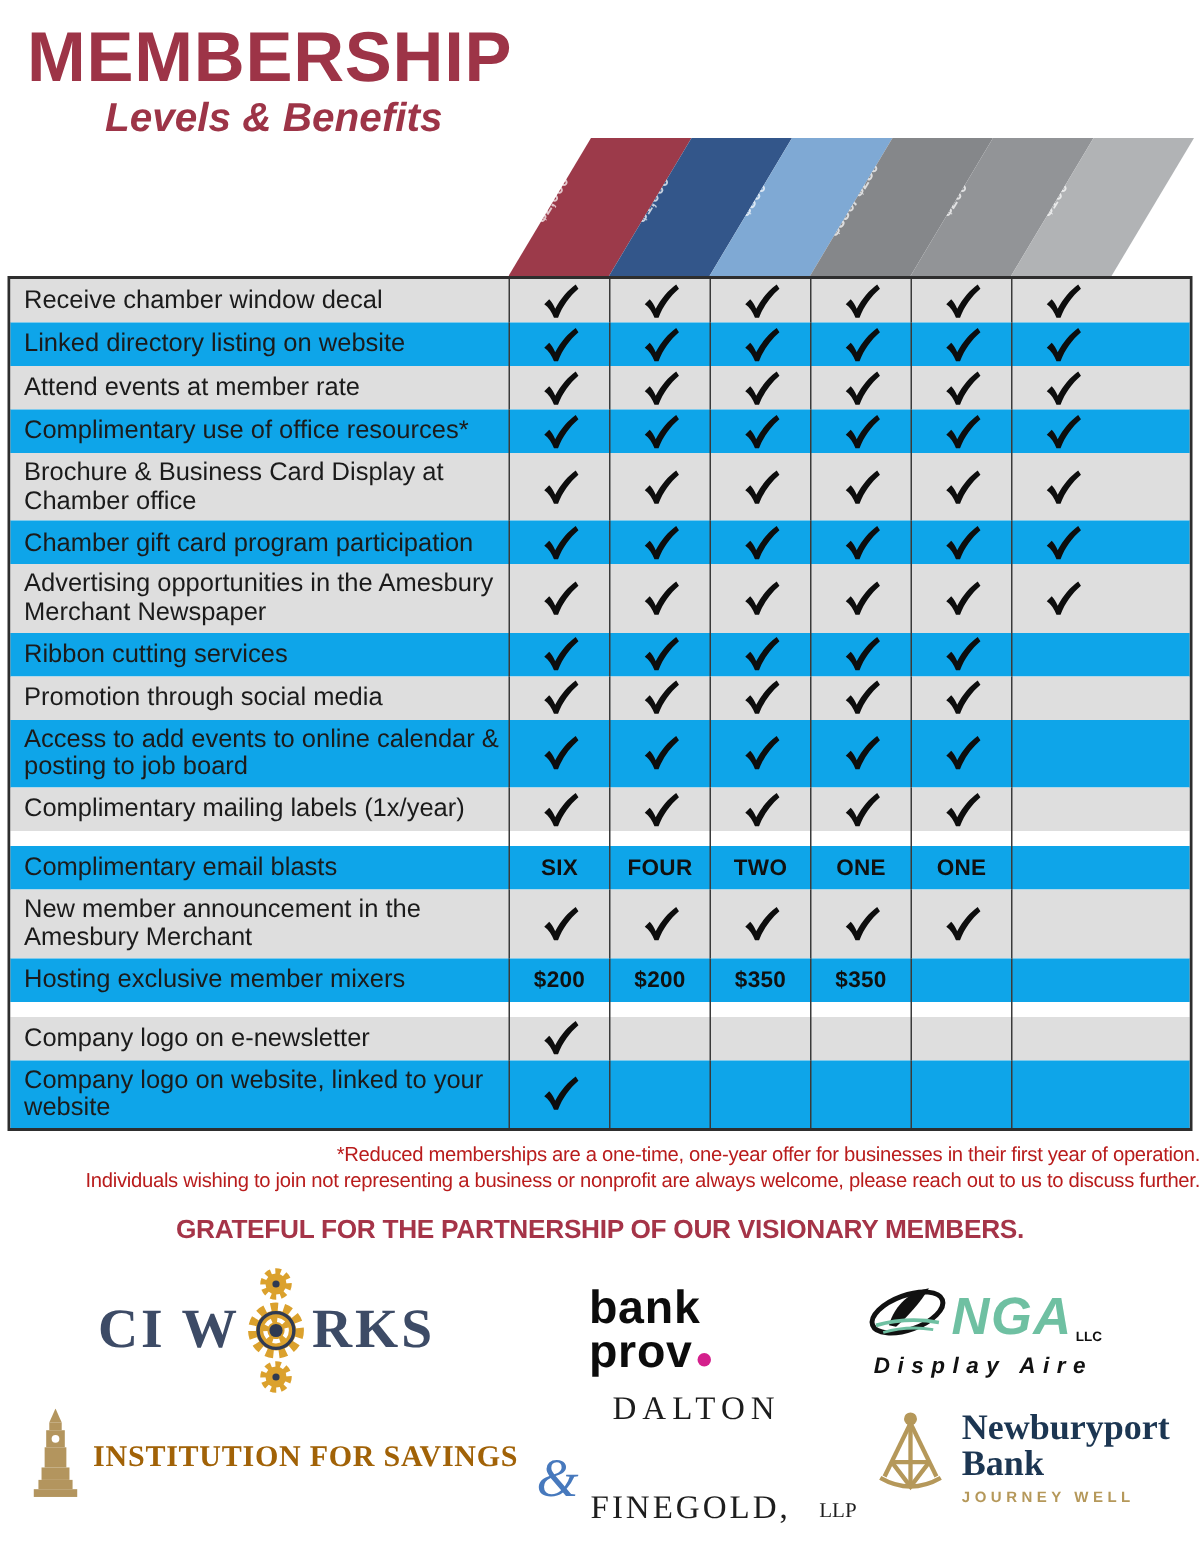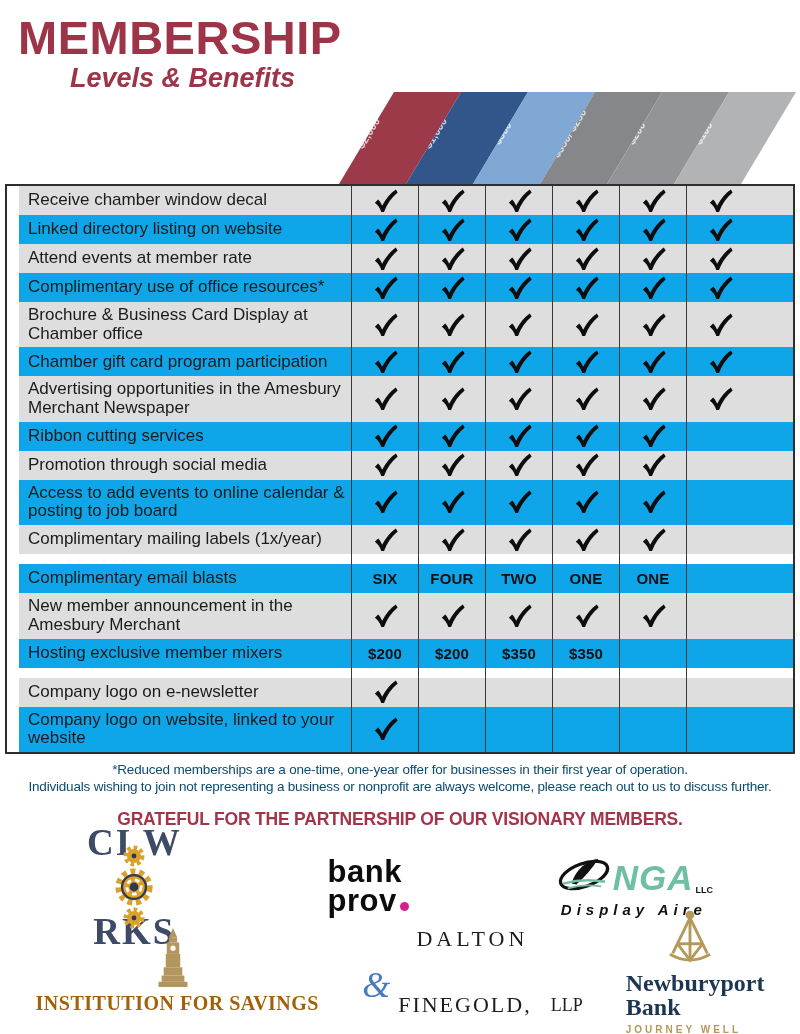--- a/index.html
+++ b/index.html
@@ -16,42 +16,42 @@
   .hdr{position:absolute;bottom:0;width:122px;height:92px;
        clip-path:polygon(55px 0,122px 0,67px 92px,0 92px);
        filter:drop-shadow(0 0 1px rgba(20,20,20,.9));}
   .hdr-text{position:absolute;left:8px;bottom:2px;width:106px;transform-origin:0 100%;
             transform:rotate(-59deg);text-align:center;}
   .hdr-name{font-size:13px;font-weight:800;color:#ffffff;letter-spacing:.4px;line-height:14px;white-space:nowrap;}
   .hdr-price{font-size:11px;font-weight:600;color:rgba(255,255,255,.72);line-height:13px;white-space:nowrap;}
   .ast{font-size:17px;font-weight:800;color:#fff;vertical-align:-2px;}
 
   
-  .benefit-table{border:2px solid #2e2e2e;padding-left:12px;}
+  .benefit-table{border:2px solid #2e2e2e;}
   .trow{display:flex;align-items:stretch;background:#0ea5e9;}
   .trow.shade{background:#dedede;}
   .trow.gap{height:10px;background:#ffffff;}
   .cell{box-sizing:border-box;}
   .labelcell{flex:0 0 332px;padding:4px 6px 4px 9px;font-size:17px;color:#1b1b1b;
              line-height:1.1;display:flex;align-items:center;}
   .valcell{flex:0 0 67px;border-left:1.5px solid #3a3a3a;display:flex;align-items:center;justify-content:center;min-height:29px;}
   .txtval{font-weight:700;font-size:15px;color:#101010;letter-spacing:.2px;}
   .check{width:25px;height:24px;display:block;}
 
   
   .footnotes{margin-top:7px;text-align:center;}
-  .fnline{font-size:13.5px;color:#0c4a6e;line-height:1.3;letter-spacing:-.2px;}
+  .fnline{font-size:13.5px;color:#b91c1c;line-height:1.3;letter-spacing:-.2px;text-align:right;}
 
   
   .partners-heading{margin-top:13px;text-align:center;font-size:17.5px;font-weight:800;
                     color:#a53448;letter-spacing:-.2px;}
   .logo-row{display:flex;justify-content:space-around;align-items:center;padding:0 14px;}
   .logo-row-a{margin-top:16px;height:82px;}
   .logo-row-b{margin-top:6px;height:76px;}
-  .logo{display:flex;align-items:center;justify-content:center;flex-direction:column;}
+  .logo{display:flex;align-items:center;justify-content:center;}
 
   
   .ciworks{font-family:"Liberation Serif",serif;font-weight:700;font-size:37px;color:#3d4b66;letter-spacing:2px;}
   .gear-stack{position:relative;width:46px;height:46px;display:inline-block;vertical-align:middle;margin:0 1px;}
   .gear-big{position:absolute;left:2px;top:2px;width:42px;height:42px;}
   .gear-sm{position:absolute;width:24px;height:24px;left:11px;}
   .gear-top{top:-20px;}
   .gear-bot{bottom:-20px;}
 
   
@@ -70,21 +70,21 @@
   .ifs .ifs-icon svg{width:34px;height:60px;margin-right:8px;}
   .ifs-title{font-family:"Liberation Serif",serif;font-weight:700;font-size:20px;color:#a16207;letter-spacing:.5px;white-space:nowrap;}
   .ifs-tag{font-size:8.5px;font-weight:700;color:#2f6b4f;letter-spacing:.6px;border-top:2px solid #b3955e;padding-top:2px;margin-top:2px;white-space:nowrap;}
 
   
   .dalton{flex-direction:column;align-items:center;font-family:"Liberation Serif",serif;color:#1d1d1d;}
   .df-line1{font-size:22px;letter-spacing:4px;}
   .df-line2{display:flex;align-items:center;margin-top:0;}
   .df-amp{font-size:36px;font-style:italic;color:#4779bd;margin-right:8px;line-height:.8;}
   .df-name{font-size:22px;letter-spacing:2px;margin-top:40px;}
-  .df-llp{font-size:18px;margin-left:19px;align-self:flex-end;padding-bottom:2px;}
+  .df-llp{font-size:14px;margin-left:19px;align-self:flex-end;padding-bottom:2px;}
 
   
   .nbpt .nb-icon svg{width:48px;height:58px;margin-right:10px;}
   .nb-name{font-family:"Liberation Serif",serif;font-weight:800;font-size:24px;color:#1c3652;line-height:1.02;}
   .nb-tag{font-size:10px;font-weight:700;color:#b5985a;letter-spacing:3px;margin-top:4px;}
 </style>
 </head>
 <body>
 
 <div class="page-head">

